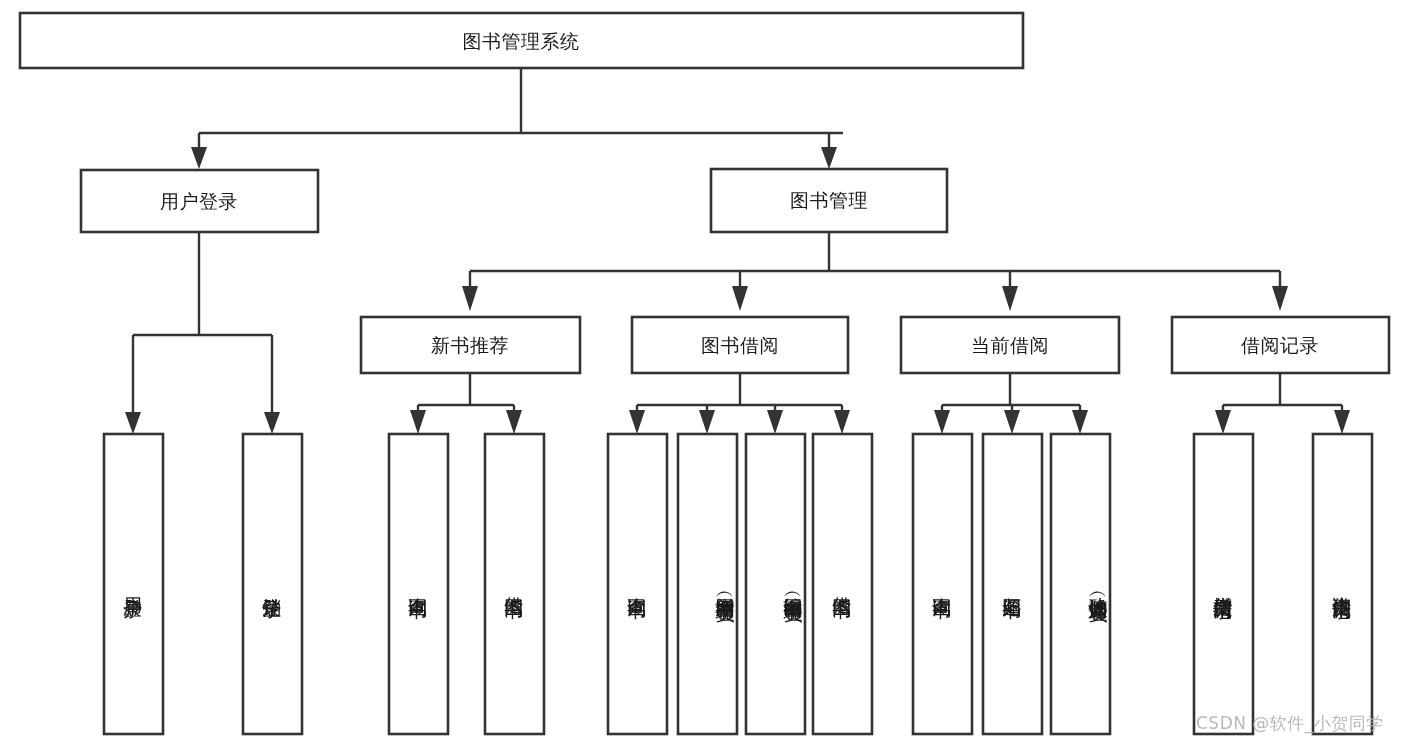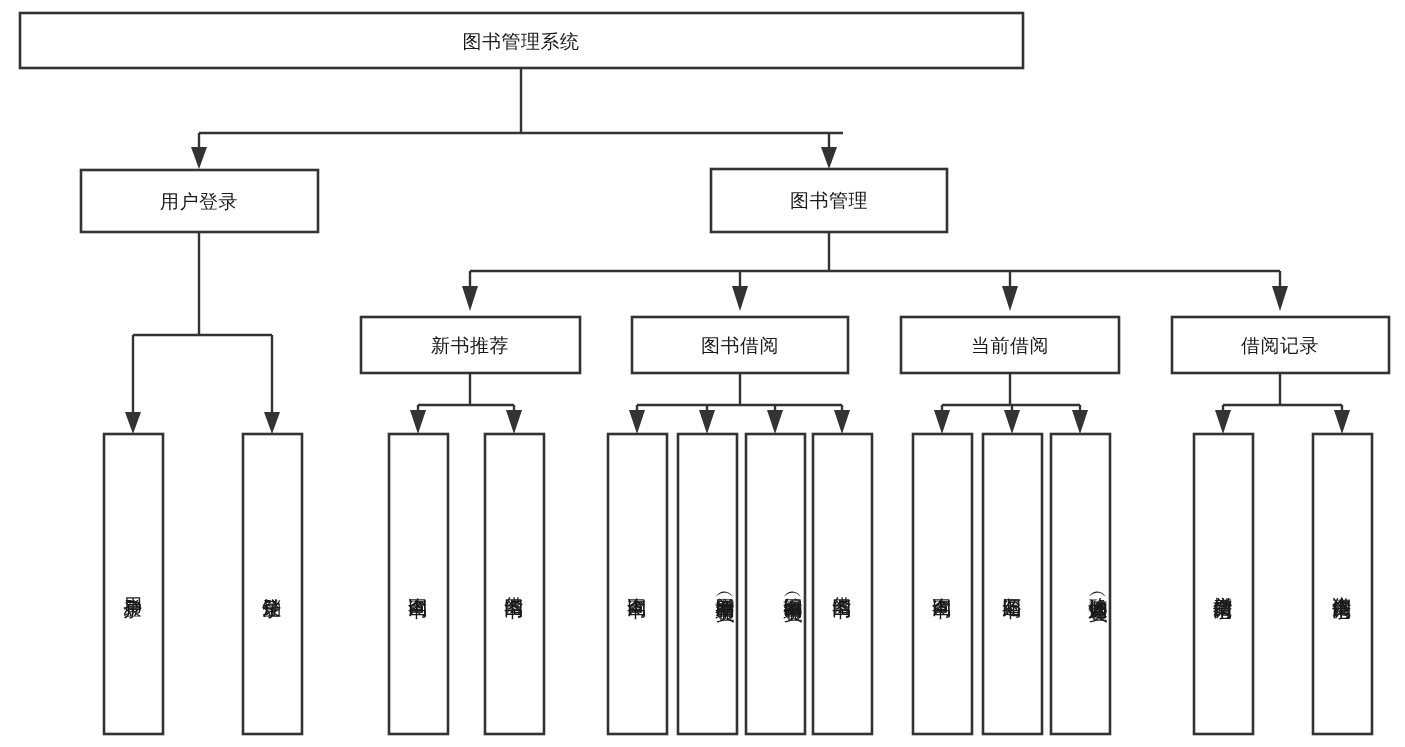--- a/index.html
+++ b/index.html
@@ -225,14 +225,15 @@
   <div class="leaf-label" style="left:746px; top:442px; width:59px; height:288px;">编辑图书（管理员）</div>
   <div class="leaf-label centered" style="left:813px; top:444px; width:59px; height:280px;">借阅图书</div>
 
   <div class="leaf-label centered" style="left:913px; top:444px; width:59px; height:280px;">查询图书</div>
   <div class="leaf-label centered" style="left:983px; top:444px; width:59px; height:280px;">归还图书</div>
   <div class="leaf-label" style="left:1051px; top:442px; width:59px; height:288px;">确认归还（管理员）</div>
 
   <div class="leaf-label centered" style="left:1194px; top:444px; width:59px; height:280px;">新增借阅记录</div>
   <div class="leaf-label centered" style="left:1313px; top:444px; width:59px; height:280px;">查询借阅记录</div>
 
+  <div class="watermark" style="left:1196px; top:712px;">CSDN @软件_小贺同学</div>
 
 </div>
 
 </body></html>

